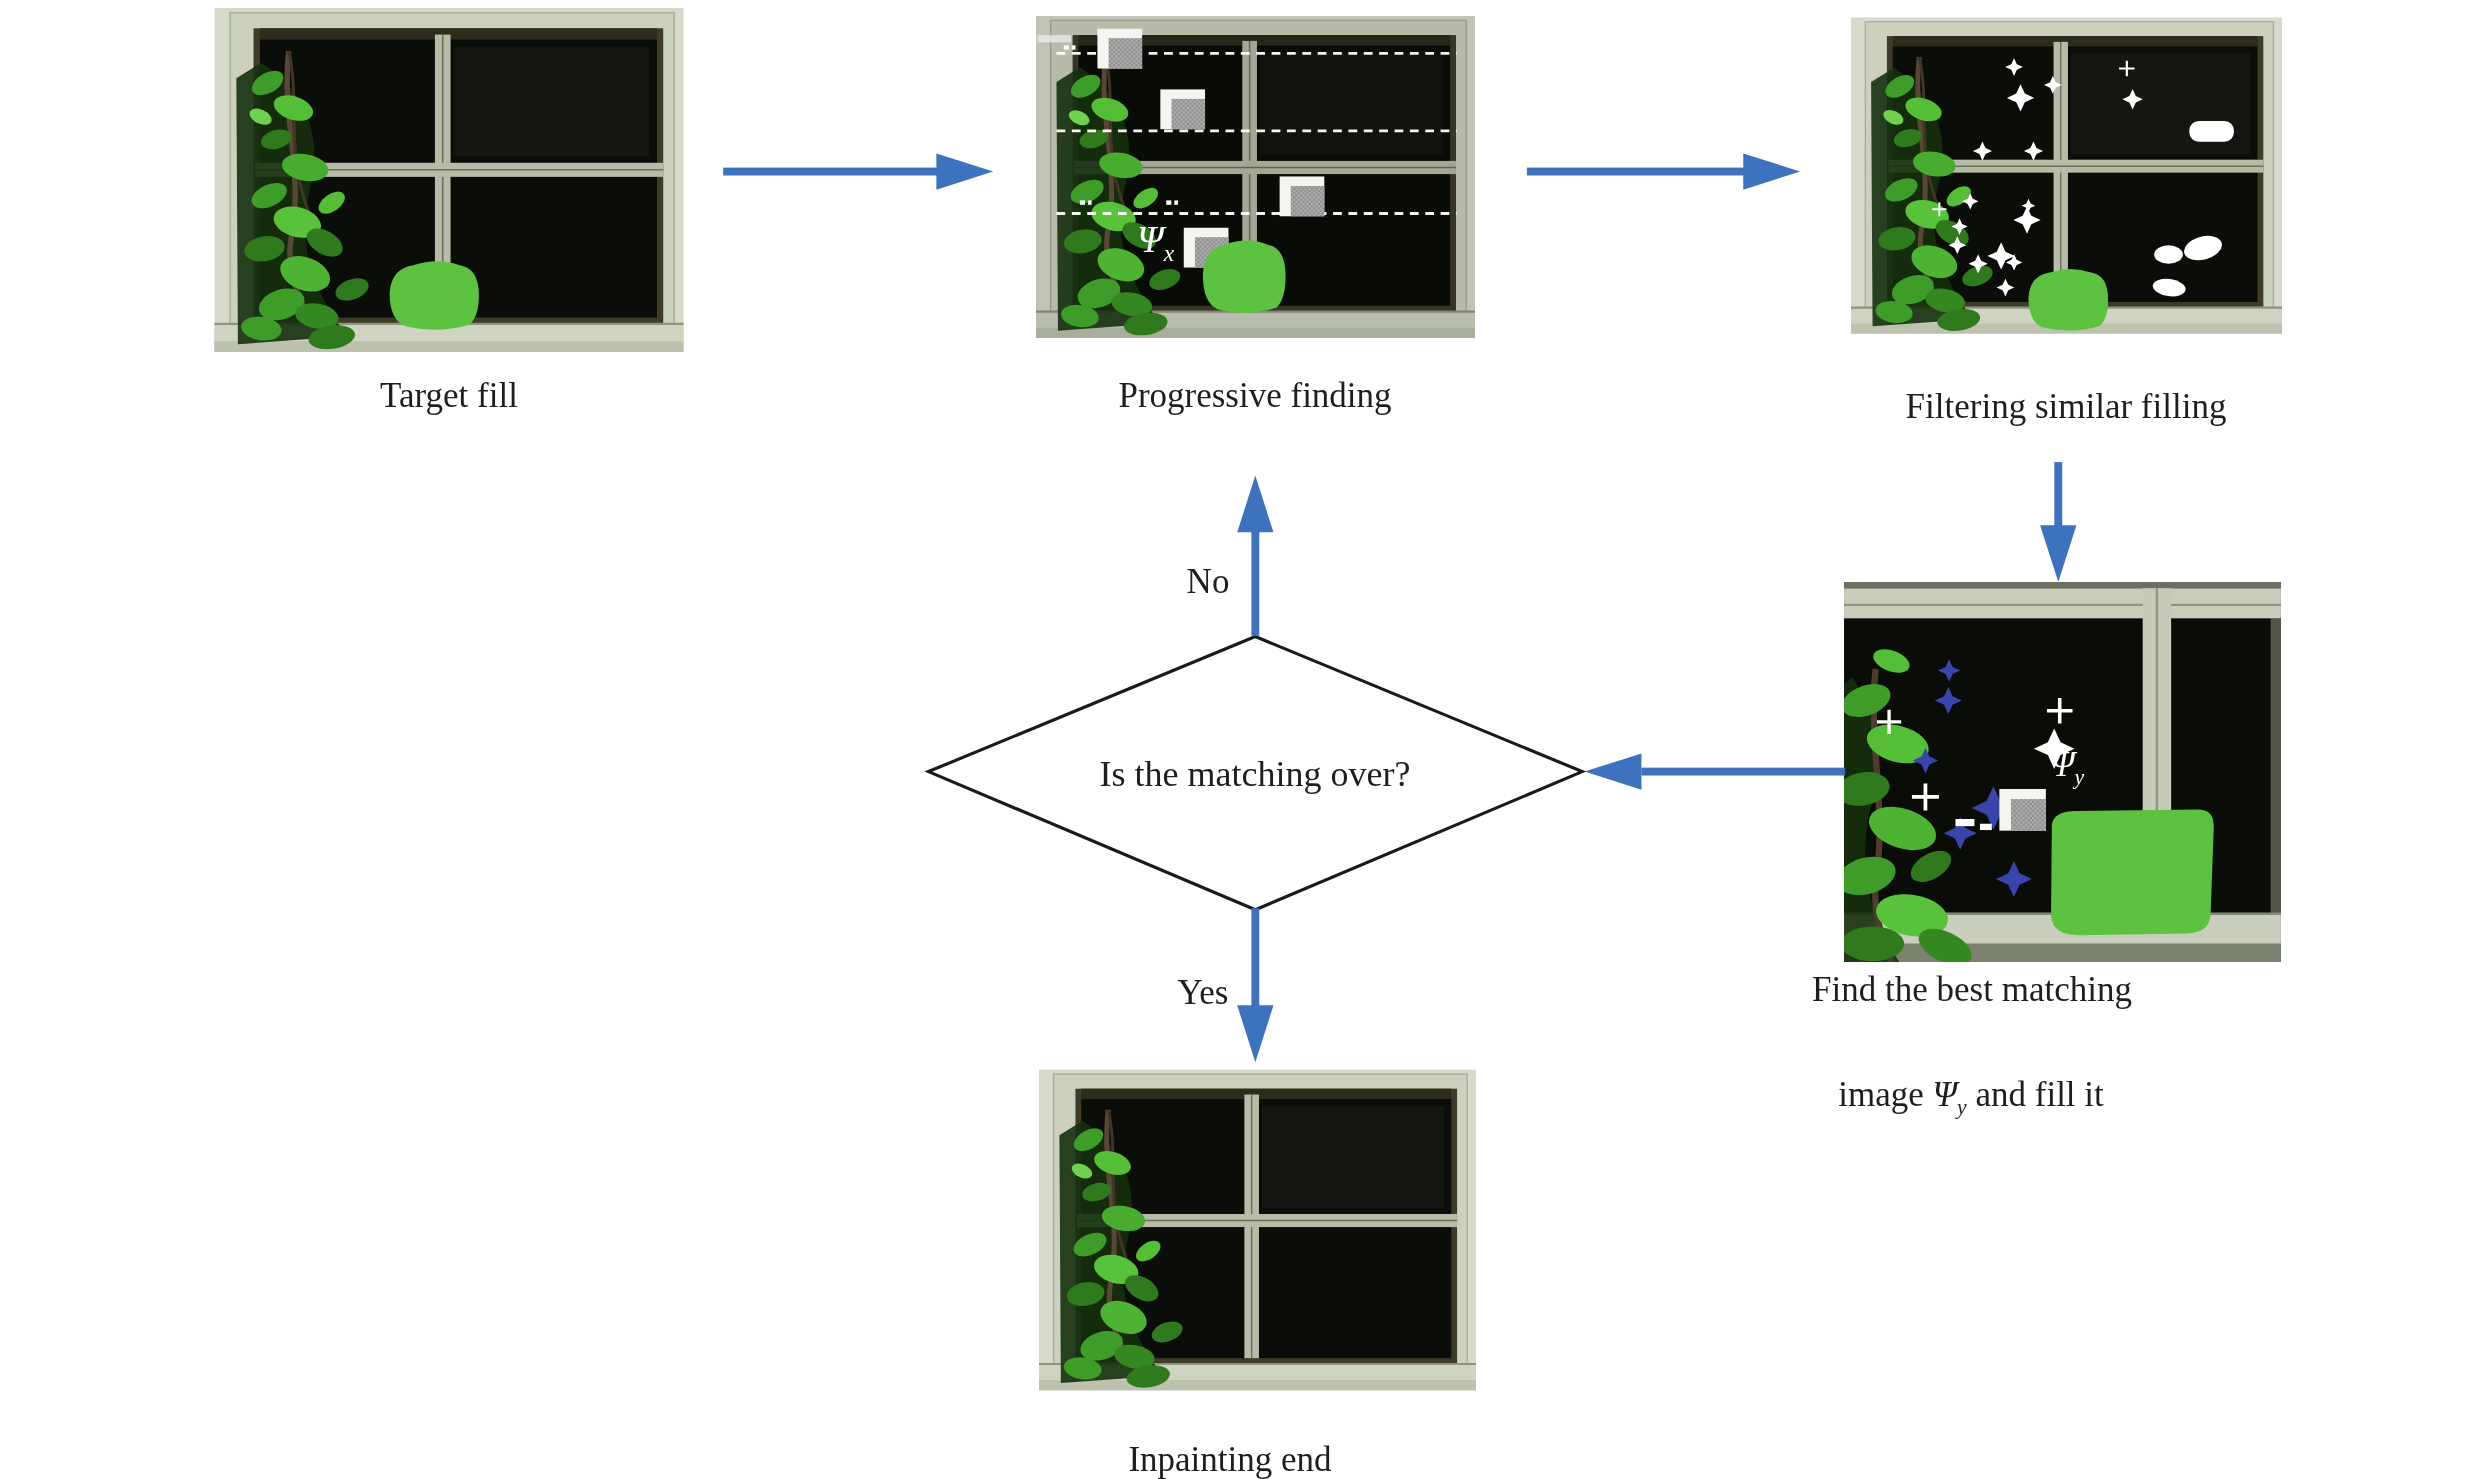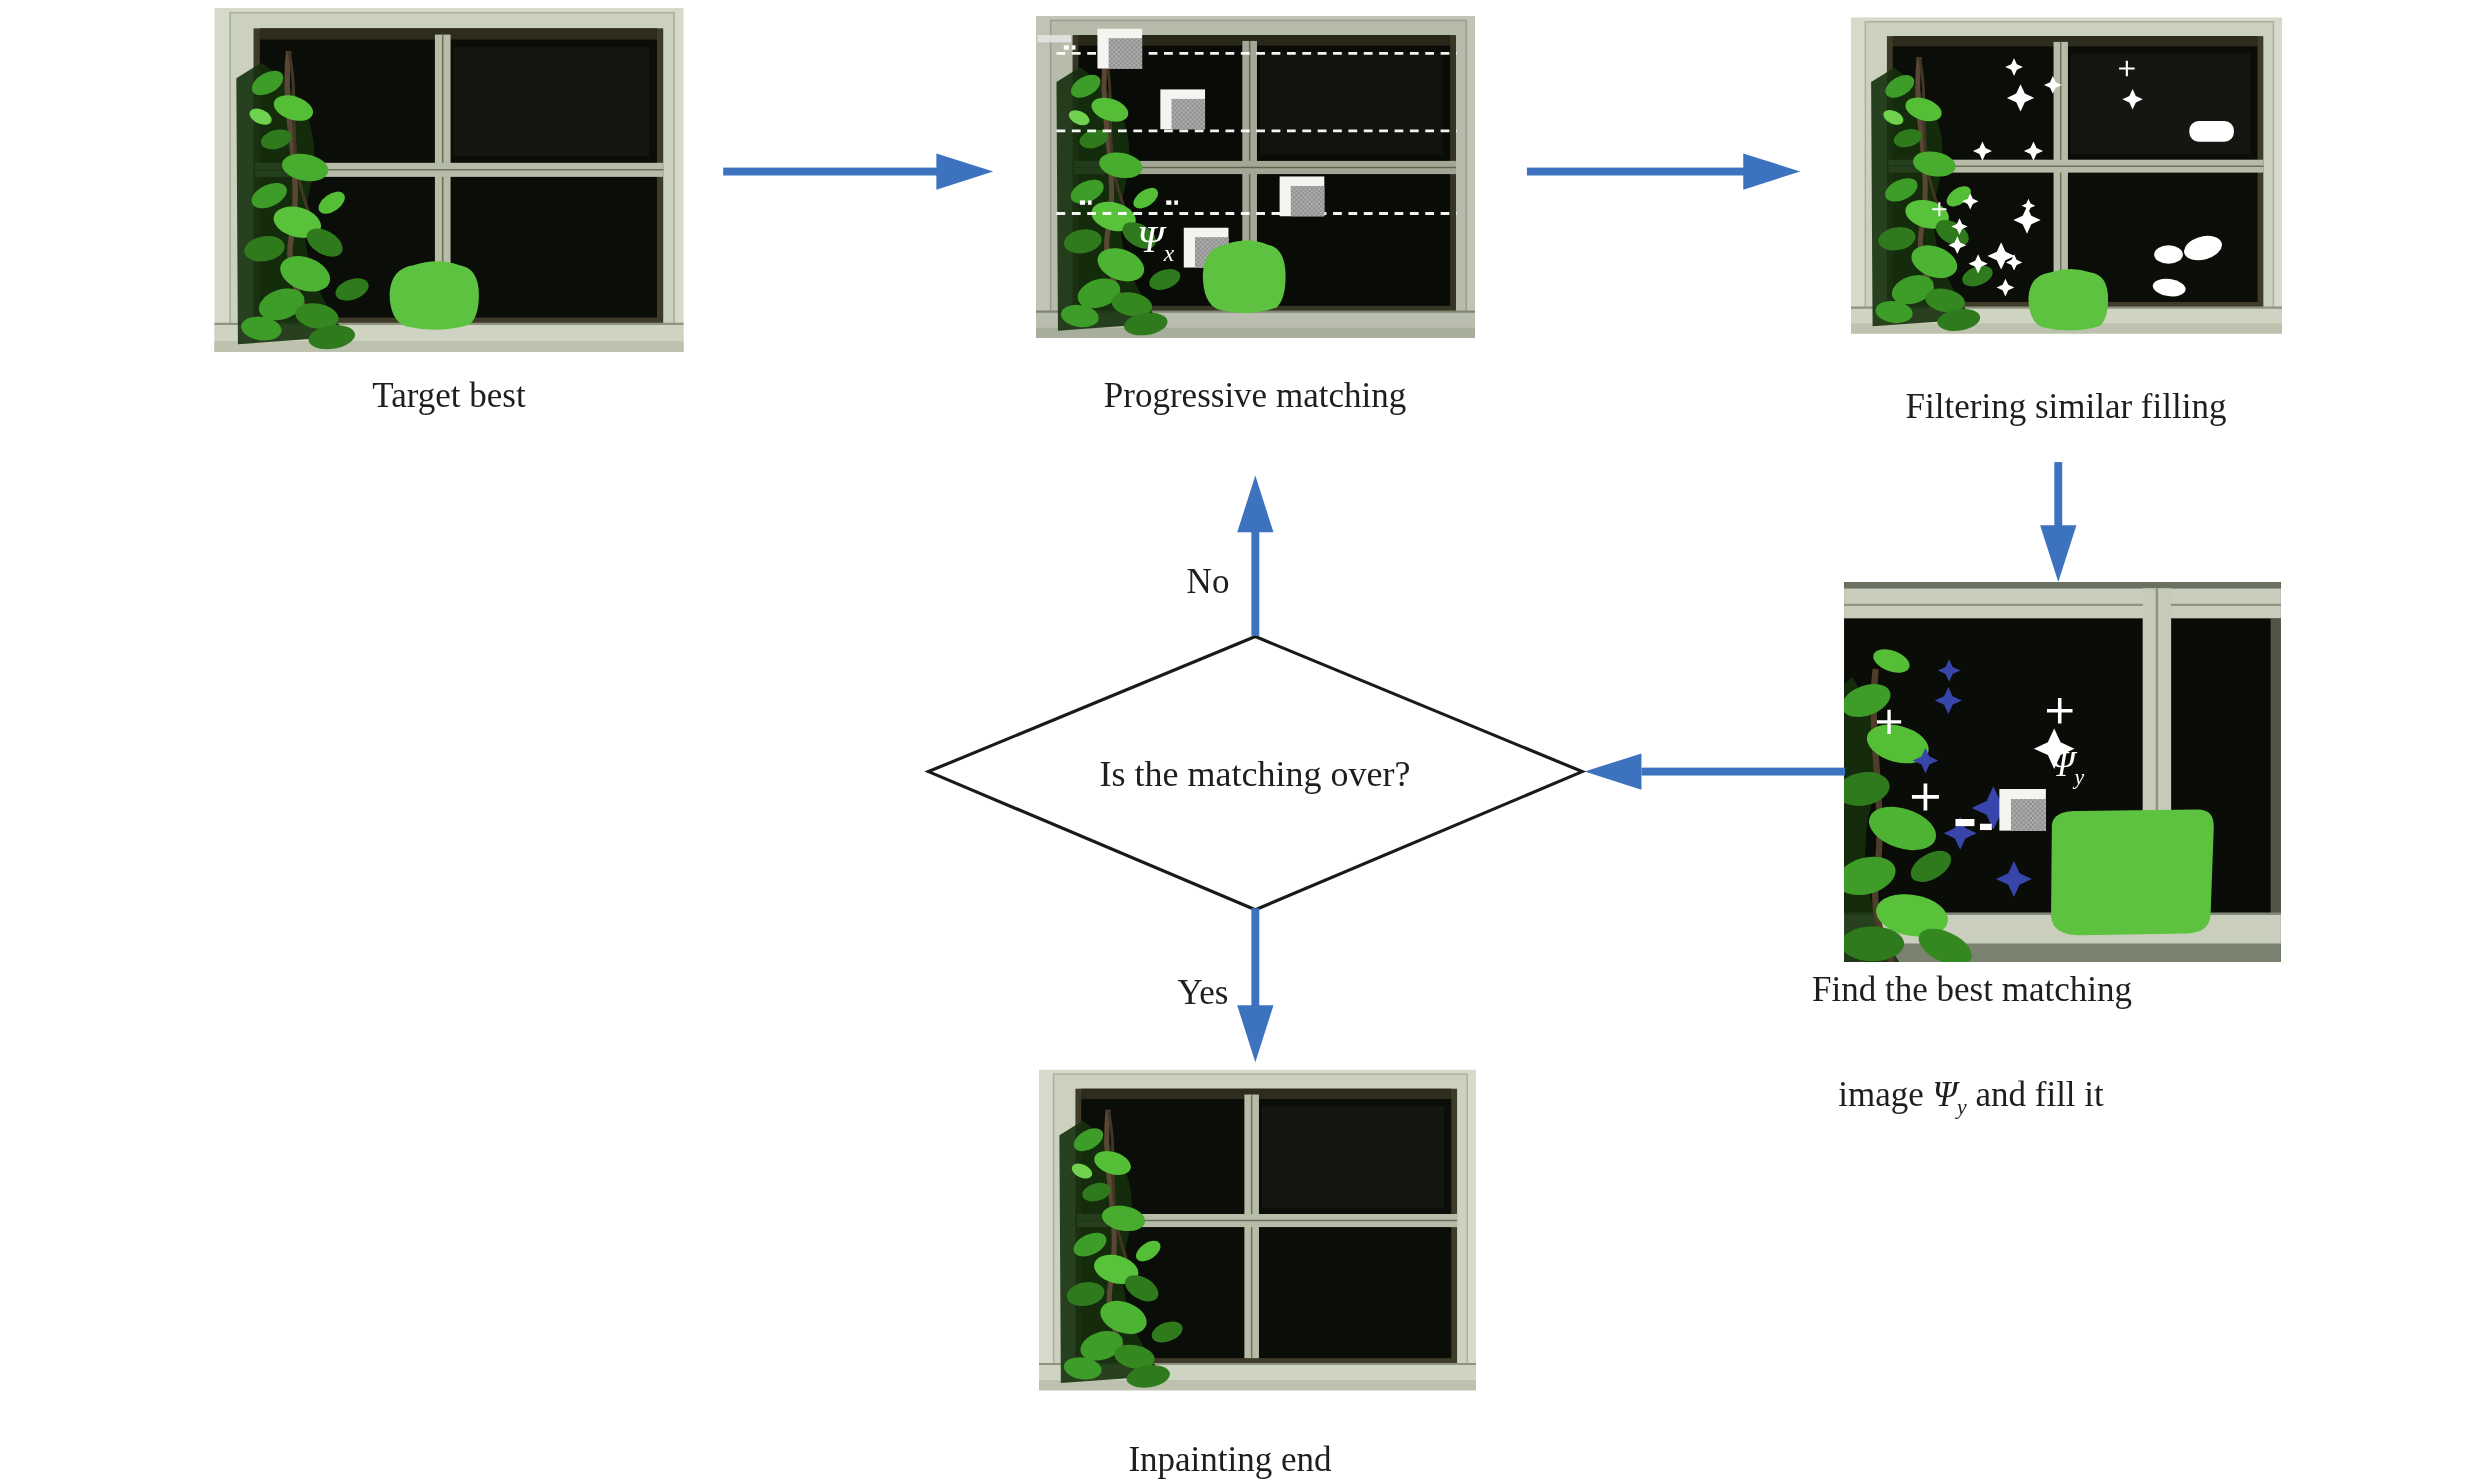--- a/index.html
+++ b/index.html
@@ -228,22 +228,22 @@
     <g class="arrow">
       <rect x="1585" y="672" width="10" height="133"></rect>
       <polygon points="1567,674 1613,674 1590,602"></polygon>
     </g>
     <g class="arrow">
       <rect x="1585" y="1150" width="10" height="125"></rect>
       <polygon points="1567,1273 1613,1273 1590,1345"></polygon>
     </g>
   </svg>
 
-  <div class="caption" style="left:449px;top:396px;">Target best</div>
-  <div class="caption" style="left:1255px;top:396px;">Progressive matching</div>
+  <div class="caption" style="left:449px;top:396px;">Target fill</div>
+  <div class="caption" style="left:1255px;top:396px;">Progressive finding</div>
   <div class="caption" style="left:2066px;top:407px;">Filtering similar filling</div>
   <div class="caption q" style="left:1255px;top:775px;">Is the matching over?</div>
   <div class="caption" style="left:1208px;top:582px;">No</div>
   <div class="caption" style="left:1203px;top:993px;">Yes</div>
   <div class="caption" style="left:1972px;top:990px;">Find the best matching</div>
   <div class="caption" style="left:1971px;top:1098px;"><span>image </span><span class="psi-inline"><span>Ψ</span><sub>y</sub></span><span> and fill it</span></div>
   <div class="caption" style="left:1230px;top:1460px;">Inpainting end</div>
 
 </div>
 

